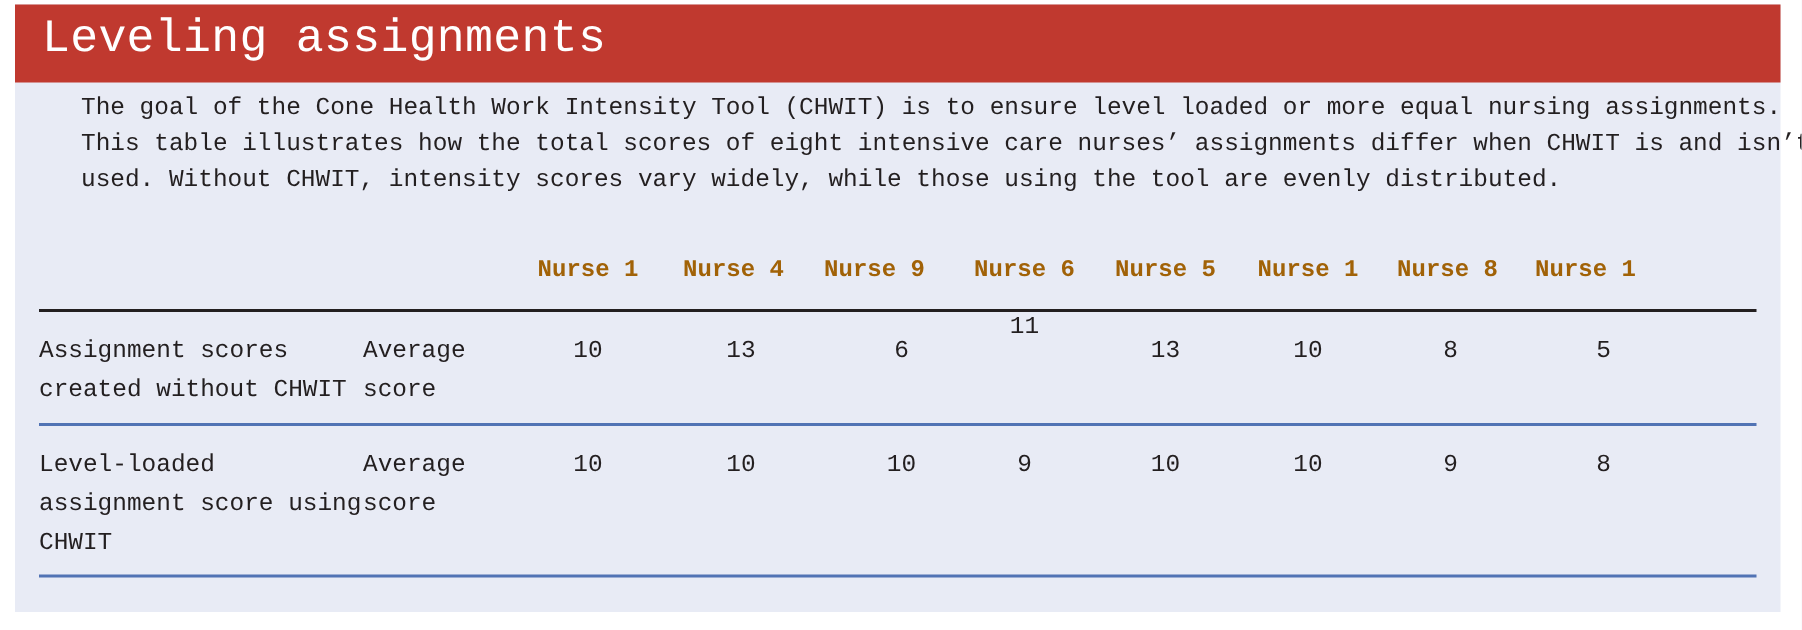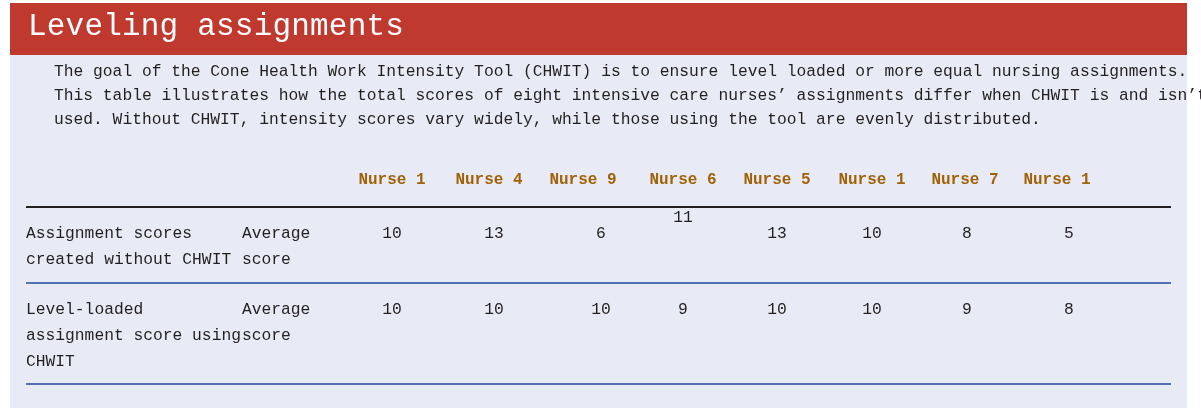--- a/index.html
+++ b/index.html
@@ -27,21 +27,21 @@
   </div>
   <div class="intro">The goal of the Cone Health Work Intensity Tool (CHWIT) is to ensure level loaded or more equal nursing assignments. This table illustrates how the total scores of eight intensive care nurses’ assignments differ when CHWIT is and isn’t used. Without CHWIT, intensity scores vary widely, while those using the tool are evenly distributed.</div>
 
   <div>
     <div class="hdr" style="left:382px">Nurse 1</div>
     <div class="hdr" style="left:479px">Nurse 4</div>
     <div class="hdr" style="left:573px">Nurse 9</div>
     <div class="hdr" style="left:673px">Nurse 6</div>
     <div class="hdr" style="left:767px">Nurse 5</div>
     <div class="hdr" style="left:862px">Nurse 1</div>
-    <div class="hdr" style="left:955px">Nurse 7</div>
+    <div class="hdr" style="left:955px">Nurse 8</div>
     <div class="hdr" style="left:1047px">Nurse 1</div>
   </div>
 
   <div class="rule black"></div>
 
   <div>
     <div class="rowlabel" style="top:218px">Assignment scores created without CHWIT</div>
     <div class="rowmeasure" style="top:218px">Average score</div>
     <div class="val" style="left:382px; top:221px">10</div>
     <div class="val" style="left:484px; top:221px">13</div>

